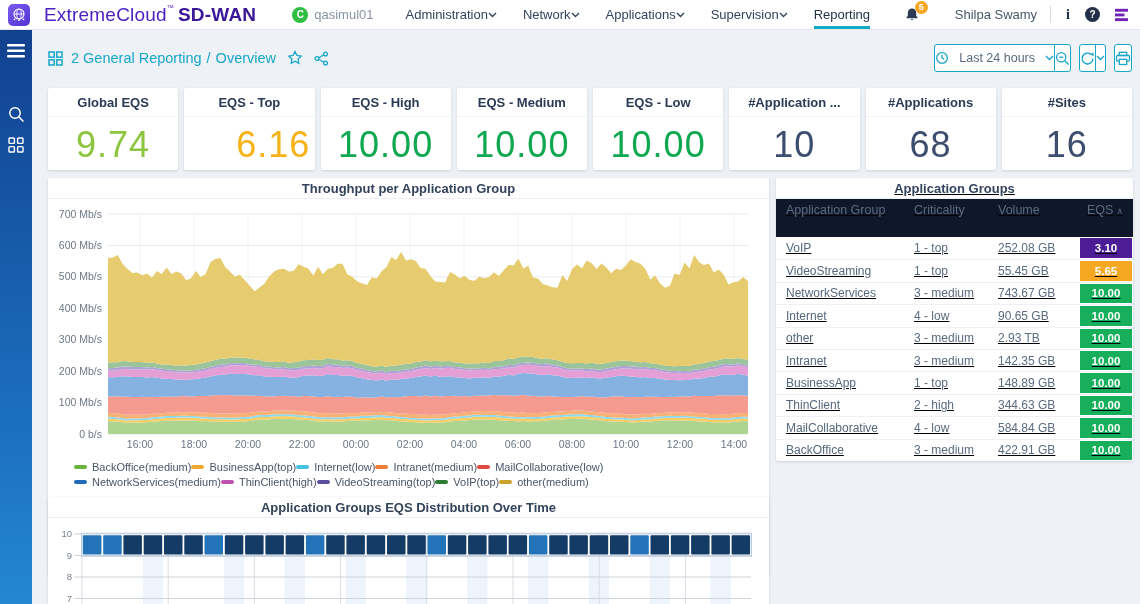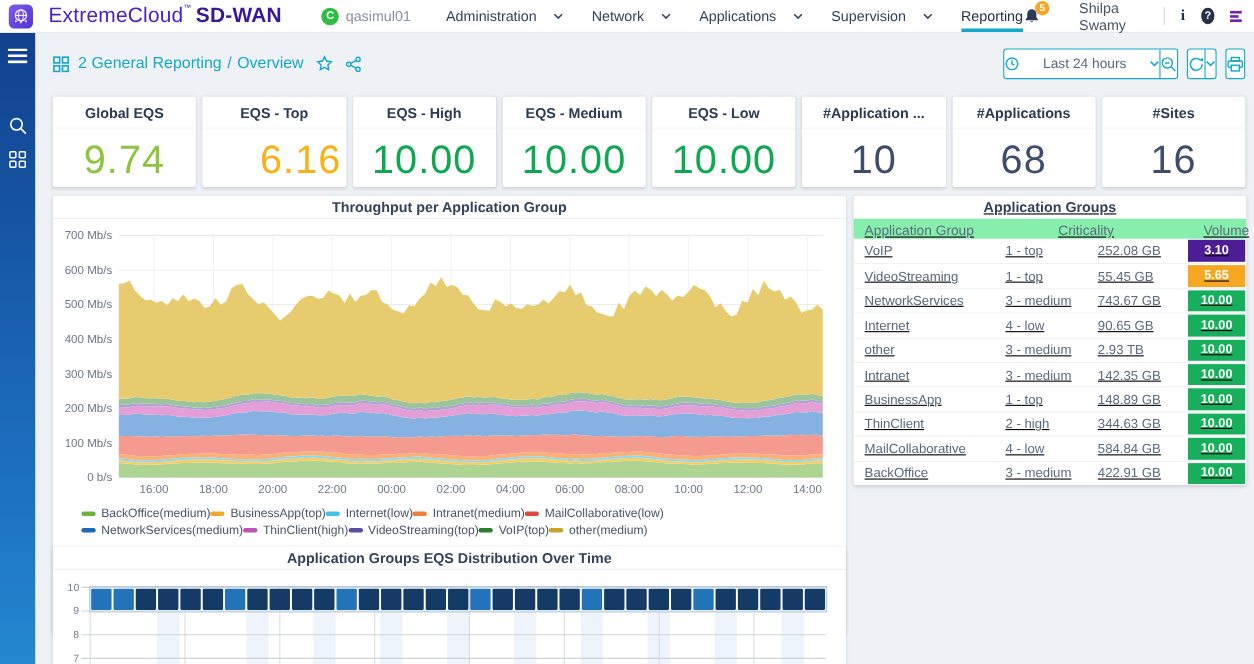--- a/index.html
+++ b/index.html
@@ -13,21 +13,21 @@
   .brand-logo { width:22px; height:22px; border-radius:5px; margin-left:8px; flex:0 0 auto;
                 background:linear-gradient(135deg,#7B5BEF,#5333D2); display:flex; align-items:center; justify-content:center; }
   .brand-title { margin-left:14px; font-size:19px; color:#4D21C4; white-space:nowrap; letter-spacing:.2px; }
   .brand-title .tm { font-size:7px; vertical-align:top; }
   .brand-title .suffix { font-weight:800; color:#3A169A; margin-left:4px; }
   .user-chip { display:flex; align-items:center; margin-left:36px; }
   .avatar { width:16px; height:16px; border-radius:50%; background:#2FBE43; color:#fff; font-size:10px;
             font-weight:700; display:flex; align-items:center; justify-content:center; }
   .username { margin-left:6px; color:#8A93A3; font-size:13px; }
   .nav { display:flex; margin-left:32px; gap:26px; height:100%; align-items:center; }
-  .nav-item { display:flex; align-items:center; gap:15px; color:#33435C; font-size:13px; height:100%; cursor:pointer; }
+  .nav-item { display:flex; align-items:center; gap:0; color:#33435C; font-size:13px; height:100%; cursor:pointer; }
   .nav-item.active { box-shadow:inset 0 -3px 0 #12A9CB; color:#22304A; }
   .top-right { margin-left:auto; display:flex; align-items:center; gap:13px; margin-right:10px; }
   .bell { position:relative; margin-right:4px; }
   .bell-badge { position:absolute; top:-6px; right:-8px; background:#F5A623; color:#fff; border-radius:50%;
                 width:13px; height:13px; font-size:9px; font-weight:700; display:flex; align-items:center; justify-content:center; }
   .account { color:#4A5568; font-size:13px; margin-left:18px; }
   .vdiv { width:1px; height:17px; background:#D5D9E0; }
   .info-icon { font-weight:800; color:#22304A; font-size:14px; font-family:"Liberation Serif", serif; padding:0 2px; }
   .help-icon { width:15px; height:15px; border-radius:50%; background:#22304A; color:#fff; font-size:10px;
                font-weight:700; display:flex; align-items:center; justify-content:center; }
@@ -41,21 +41,21 @@
   .sb-icon.apps { margin-top:14px; }
 
   
   .bc-row { position:absolute; left:48px; top:42px; right:8px; height:32px; display:flex; align-items:center; }
   .bc-text { color:#17A7C9; font-size:14.5px; margin-left:8px; cursor:pointer; }
   .bc-sep { color:#17A7C9; font-size:14.5px; margin:0 5px; }
   .bc-page { color:#17A7C9; font-size:14.5px; }
   .bc-icon { margin-left:11px; cursor:pointer; display:flex; align-items:center; }
   .controls { margin-left:auto; display:flex; gap:8px; }
   .ctrl { display:flex; border:1px solid #17A7C9; border-radius:3px; background:#fff; height:28px; align-items:stretch; }
-  .seg { display:flex; align-items:center; padding:0 0; gap:21px; cursor:pointer; }
+  .seg { display:flex; align-items:center; padding:0 0; gap:10px; cursor:pointer; }
   .seg + .seg { border-left:1px solid #17A7C9; }
   .time-label { color:#5A6B7D; font-size:12.5px; }
 
   
   .kpi-row { position:absolute; left:48px; top:88px; width:1084px; display:flex; gap:6px; }
   .kpi-card { flex:1; background:#fff; height:82px; box-shadow:0 1px 3px rgba(20,30,60,.14); border-radius:2px; text-align:center; }
   .kpi-label { font-size:13px; font-weight:700; color:#2B3A55; padding:7px 0 6px; border-bottom:1px solid #F2F4F6;
                white-space:nowrap; overflow:hidden; }
   .kpi-value { font-size:36px; font-weight:300; letter-spacing:1px; margin-top:7px; }
 
@@ -70,22 +70,22 @@
   svg text { font-family:"Liberation Sans", sans-serif; }
 
   
   .legend { padding:3px 0 0 26px; }
   .legend-row { display:flex; height:15px; align-items:flex-end; }
   .legend-item { display:flex; align-items:center; gap:5px; cursor:pointer; }
   .dash { width:13px; height:3.5px; border-radius:2px; display:inline-block; }
   .ltxt { font-size:11px; color:#4A5568; white-space:nowrap; }
 
   
-  .thead { display:grid; grid-template-columns:128px 84px 82px 1fr; background:#86efac; color:#5B6B80;
-           font-size:12.5px; padding:4px 0 0 10px; align-items:center;gap:48px; }
+  .thead { display:grid; grid-template-columns:128px 84px 82px 1fr; background:#0f172a; color:#5B6B80;
+           font-size:12.5px; padding:4px 0 20px 10px; align-items:center; }
   .th { cursor:pointer; }
   .th.eqs { text-align:right; padding-right:10px; }
   .sort-caret { font-size:9px; margin-left:3px; }
   .trow { display:grid; grid-template-columns:128px 84px 82px 1fr; border-top:1px solid #EFF1F4;
           font-size:12px; color:#5B6B80; padding-left:10px; height:22.4px; align-items:center; cursor:pointer; }
   .trow:first-child { border-top:none; }
   .td.group { color:#56677C; }
   .td.badge-cell { height:100%; padding:1px 1px 1px 0; }
   .eqs-badge { display:block; height:100%; color:#fff; font-weight:700; font-size:11.5px;
                display:flex; align-items:center; justify-content:center; }

